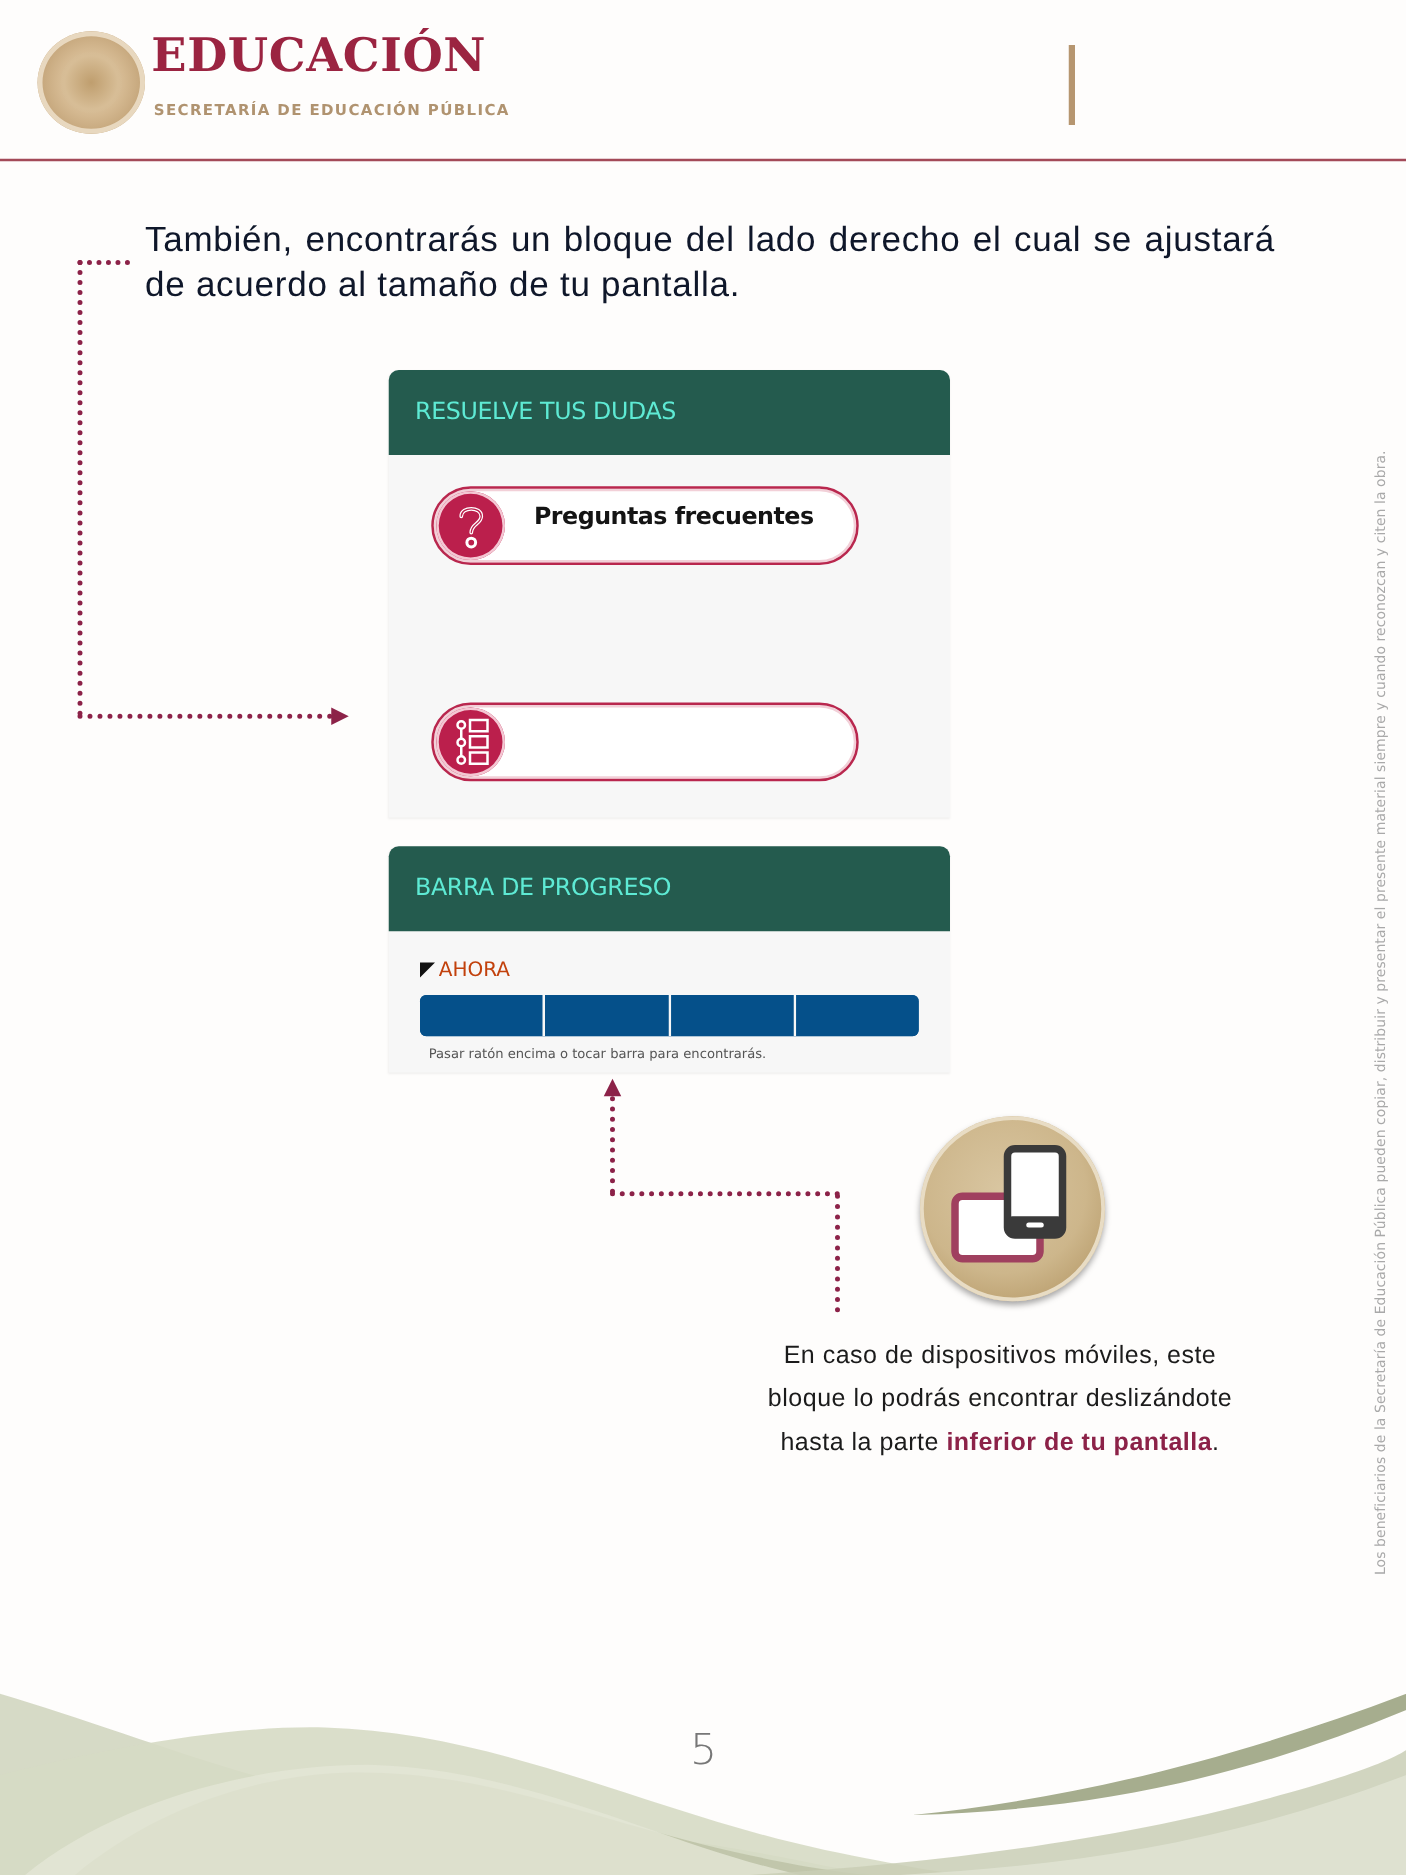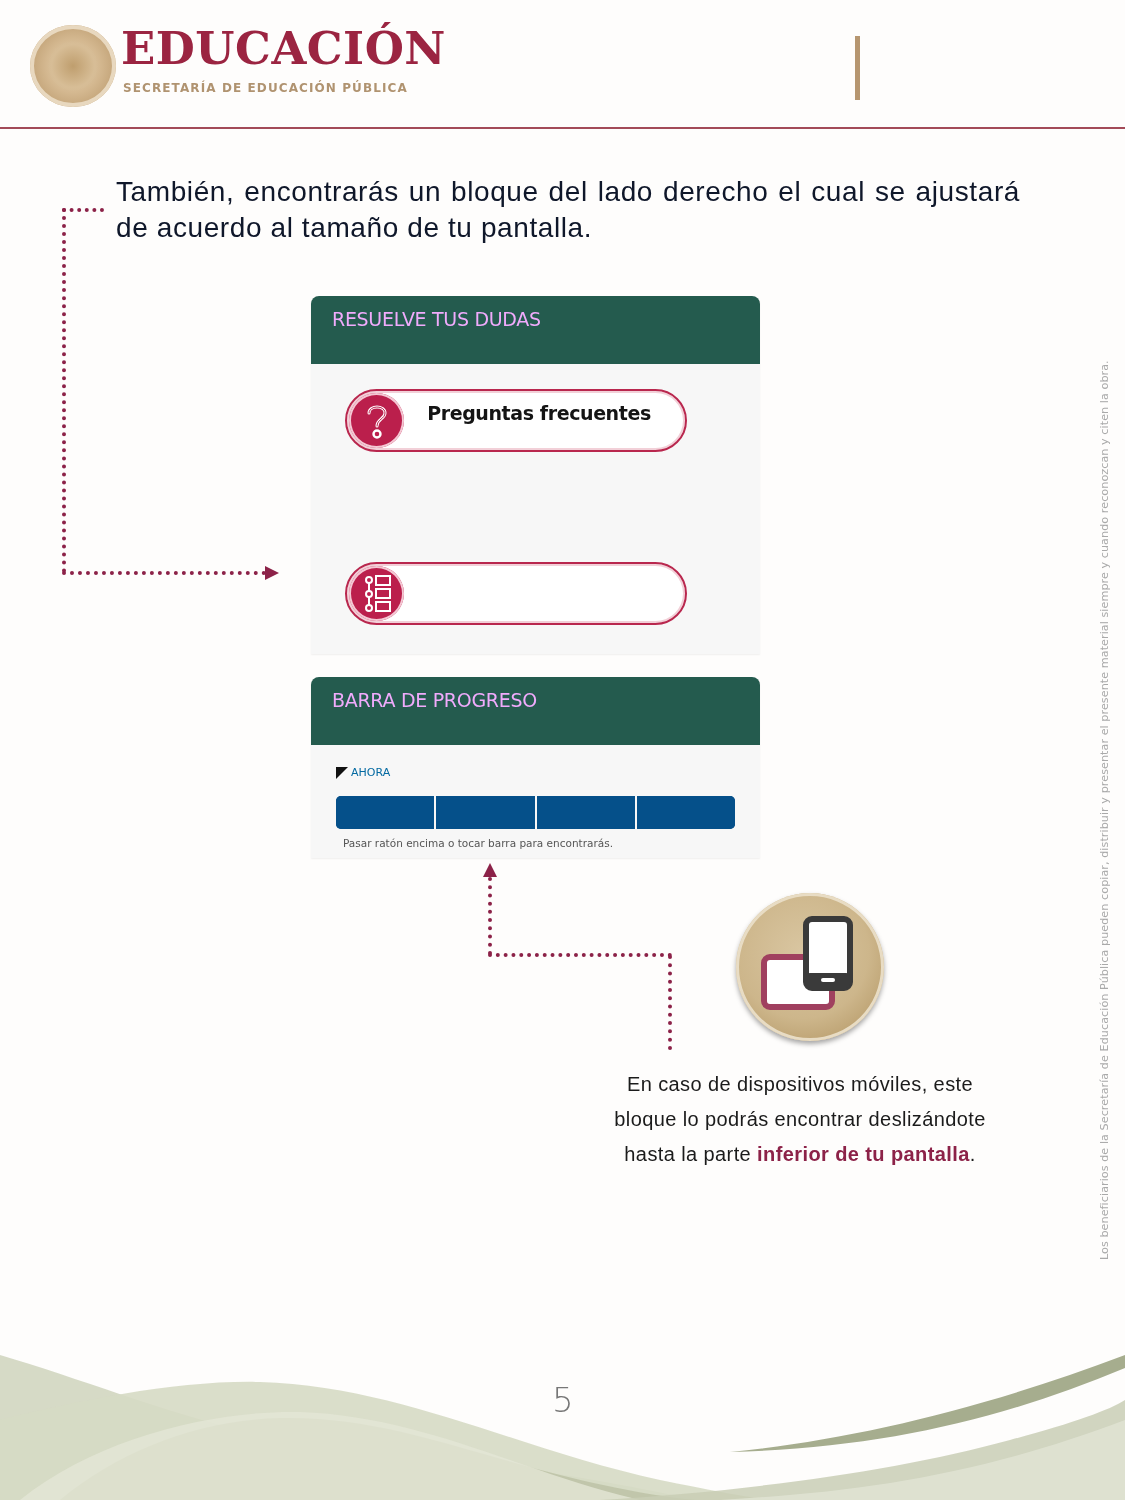--- a/index.html
+++ b/index.html
@@ -7,56 +7,56 @@
   body { position: relative; font-family: "DejaVu Sans", sans-serif; color: #1b1b1b; }
 
   
   .header { position: absolute; left: 0; top: 0; width: 1125px; height: 130px; }
   .seal { position: absolute; left: 30px; top: 25px; width: 86px; height: 82px; border-radius: 50%;
           background: radial-gradient(circle at 50% 50%, #e5d2b3 0%, #d4b890 45%, #c4a57a 70%, #efe3cf 100%);
           box-shadow: inset 0 0 0 4px #e8d8bf; }
   .seal::before { content: ""; position: absolute; left: 18px; top: 16px; width: 50px; height: 50px; border-radius: 50%;
           background: radial-gradient(circle, #bf9e6e 0%, #d7bd96 60%, transparent 72%); }
   .brand-title { position: absolute; left: 121px; top: 26px; font-family: "DejaVu Serif", serif; font-weight: bold;
-          font-size: 45px; letter-spacing: 0.5px; color: #9b2441; line-height: 1; }
+          font-size: 37px; letter-spacing: 0.5px; color: #9b2441; line-height: 1; }
   .brand-sub { position: absolute; left: 123px; top: 81px; font-family: "DejaVu Sans", sans-serif; font-weight: bold;
           font-size: 12px; letter-spacing: 1.1px; color: #b09370; }
   .head-bar { position: absolute; left: 855px; top: 36px; width: 5px; height: 64px; background: #b69670; }
   .head-right { position: absolute; left: 879px; top: 35px; font-weight: bold; font-size: 11.6px; color: #b09370; line-height: 13px; letter-spacing: 0.3px; }
   .head-right .gap { height: 10px; }
   .head-rule { position: absolute; left: 0; top: 127px; width: 1125px; height: 2px; background: #a34a58; }
 
   
   .intro { position: absolute; left: 116px; top: 174px; width: 904px; font-family: "Liberation Sans", sans-serif;
            font-size: 28px; line-height: 36px; color: #0f172a; text-align: justify; letter-spacing: 0.6px; }
 
   
   .dots-v { position: absolute; border-left: 4px dotted #8c2248; }
   .dots-h { position: absolute; border-top: 4px dotted #8c2248; }
   .arrow-right { position: absolute; width: 0; height: 0; border-top: 7px solid transparent; border-bottom: 7px solid transparent; border-left: 14px solid #8c2248; }
   .arrow-up { position: absolute; width: 0; height: 0; border-left: 7px solid transparent; border-right: 7px solid transparent; border-bottom: 14px solid #8c2248; }
 
   
   .card { position: absolute; left: 311px; width: 449px; background: #f7f7f7; border-radius: 8px 8px 0 0; box-shadow: 0 1px 2px rgba(0,0,0,0.06); }
-  .card-head { height: 68px; background: #245b4e; border-radius: 8px 8px 0 0; color: #f0abfc; font-family: "DejaVu Sans", sans-serif;
-               font-size: 19px; padding: 12px 0 0 21px; letter-spacing: -0.3px; }
+  .card-head { height: 68px; background: #245b4e; border-radius: 8px 8px 0 0; color: #5eead4; font-family: "DejaVu Sans", sans-serif;
+               font-size: 19px; padding: 22px 0 0 21px; letter-spacing: -0.3px; }
   .card-1 { top: 296px; height: 358px; }
   .card-2 { top: 677px; height: 181px; }
 
   .pill { position: absolute; left: 34px; width: 342px; height: 63px; border-radius: 32px; background: #fff;
           border: 2px solid #b9274e; box-shadow: inset 0 0 0 2px #f2d0d8; }
   .pill .ic { position: absolute; left: 2px; top: 2px; width: 55px; height: 55px; border-radius: 50%; background: #bb1f4c;
               box-shadow: 0 0 0 2px #f4c7d3 inset; display: flex; align-items: center; justify-content: center; }
   .pill .lbl { position: absolute; left: 56px; right: 10px; top: 0; height: 43px; display: flex; align-items: center; justify-content: center;
                font-family: "DejaVu Sans", sans-serif; font-weight: bold; font-size: 19px; color: #141414; letter-spacing: -0.4px; }
   .pill-1 { top: 93px; }
   .pill-2 { top: 180px; }
   .pill-3 { top: 266px; }
 
-  .now { position: absolute; left: 25px; top: 89px; font-family: "DejaVu Sans", sans-serif; font-size: 11px; color: #0369a1; display: flex; align-items: center; }
+  .now { position: absolute; left: 25px; top: 89px; font-family: "DejaVu Sans", sans-serif; font-size: 16px; color: #c2410c; display: flex; align-items: center; }
   .now .flag { width: 0; height: 0; border-top: 12px solid #111; border-right: 12px solid transparent; margin-right: 3px; }
   .bar { position: absolute; left: 25px; top: 119px; width: 399px; height: 33px; border-radius: 5px; overflow: hidden; display: flex; background: #05508a; }
   .bar .seg { flex: 1; background: #05508a; border-right: 2px solid #f7f7f7; }
   .bar .seg:last-child { border-right: none; }
   .hint { position: absolute; left: 32px; top: 160px; font-family: "DejaVu Sans", sans-serif; font-size: 10.5px; color: #555; }
 
   
   .badge { position: absolute; left: 736px; top: 893px; width: 148px; height: 148px; border-radius: 50%;
            background: radial-gradient(circle at 45% 40%, #d9c6a1 0%, #cdb68b 55%, #b79b6a 85%, #8f784f 100%);
            box-shadow: 0 3px 5px rgba(0,0,0,0.35), inset 0 0 0 3px #e8dcc4; }

